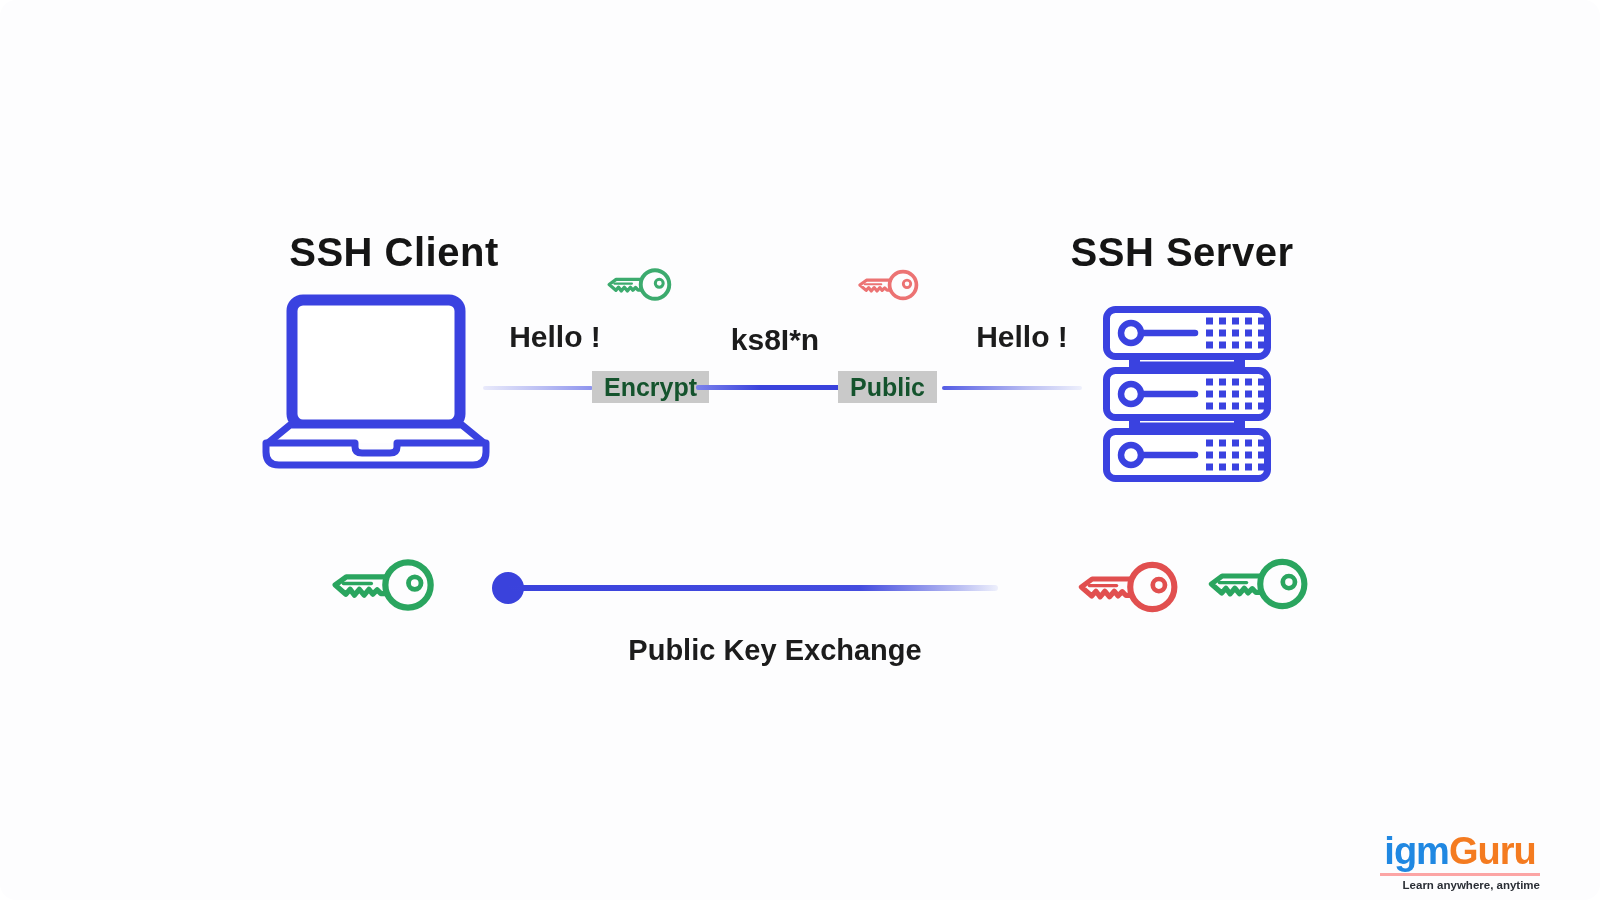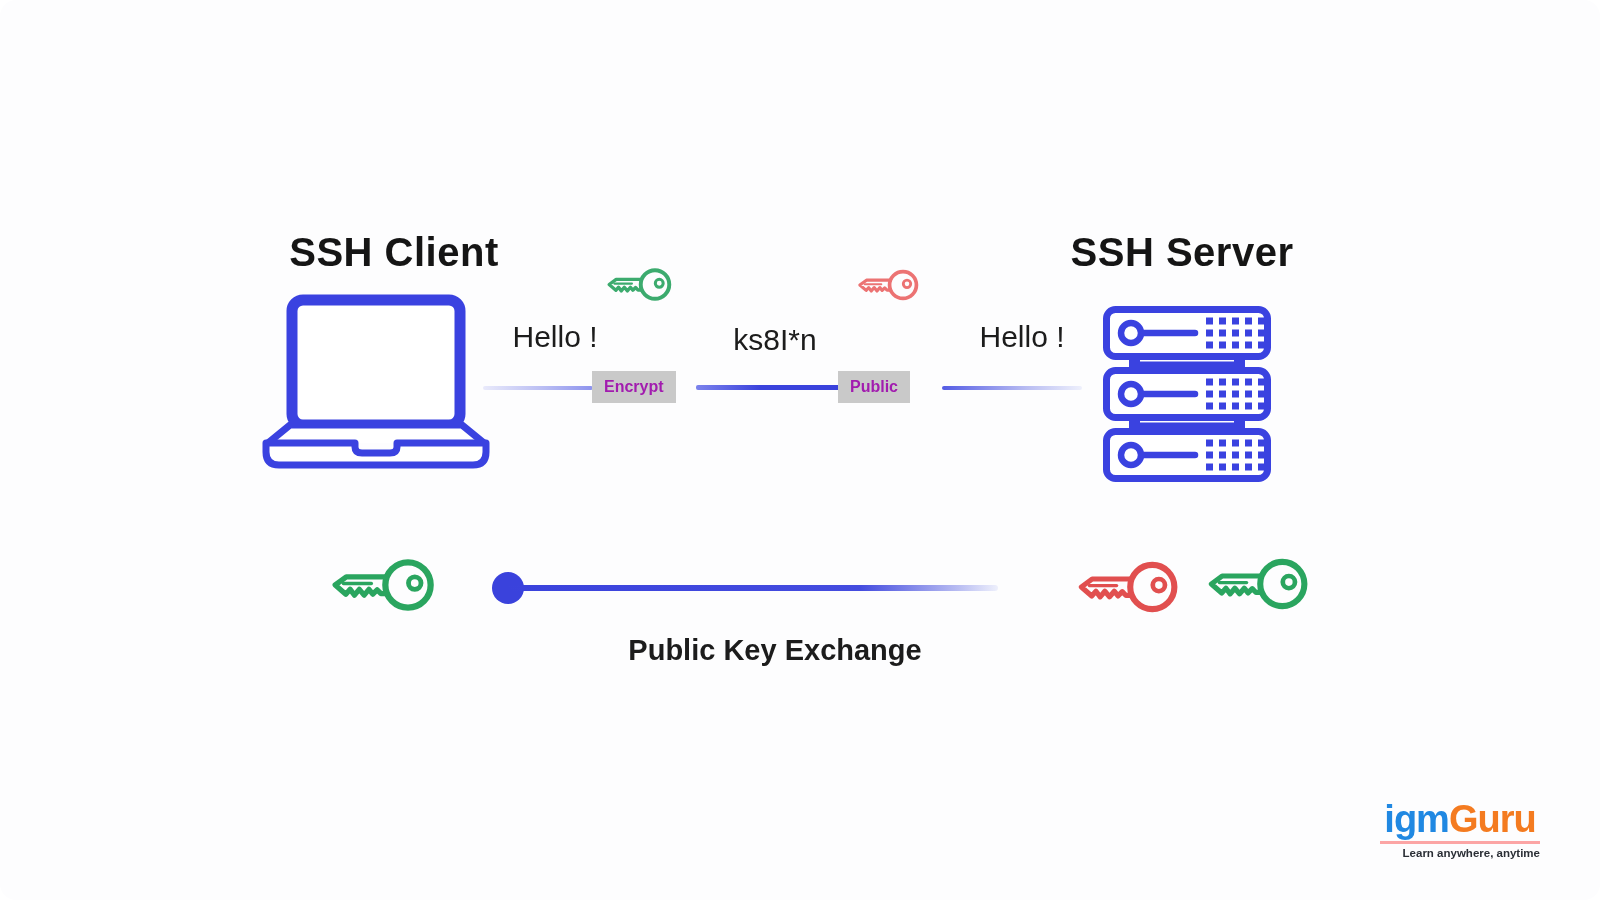--- a/index.html
+++ b/index.html
@@ -9,43 +9,43 @@
     font-family:"Liberation Sans", sans-serif;
     color:#1a1a1a;
     border-radius:16px;
   }
   .abs{position:absolute;}
   .title{
     font-size:40px;font-weight:800;color:#151515;text-align:center;
     letter-spacing:.5px;white-space:nowrap;
   }
   .msg{
-    font-size:30px;font-weight:400;color:#1c1c1c;text-align:center;white-space:nowrap;
+    font-size:30px;font-weight:700;color:#1c1c1c;text-align:center;white-space:nowrap;
   }
   .badge{
-    background:#c9c9c9;color:#a21caf;font-size:16px;font-weight:800;
+    background:#c9c9c9;color:#14532d;font-size:25px;font-weight:800;
     line-height:32px;height:32px;padding:0 12px;white-space:nowrap;
   }
   .flow-seg{height:4px;border-radius:2px;}
   .seg1{background:linear-gradient(90deg,#e9eafb 0%,#b9bdf3 55%,#8d93ee 100%);}
   .seg2{height:5px;background:linear-gradient(90deg,#7c83ec 0%,#3a42dc 45%,#3a42dc 100%);}
   .seg3{background:linear-gradient(90deg,#545ce4 0%,#b8bcf2 60%,#eef0fc 100%);}
   .dot{width:32px;height:32px;border-radius:50%;background:#3a42dc;}
   .exline{
     height:6px;border-radius:3px;
     background:linear-gradient(90deg,#3a42dc 0%,#444cdf 72%,#b9bdf2 92%,#eef0fc 100%);
   }
   .exlabel{font-size:29px;font-weight:800;color:#1c1c1c;text-align:center;white-space:nowrap;}
   .icon-blue{color:#3a42e0;}
   .key-green{color:#2aa55f;}
   .key-green-light{color:#3cab6e;}
   .key-red{color:#e14f4f;}
   .key-red-light{color:#ec7373;}
   .logo{width:160px;text-align:center;}
-  .logo-line{font-size:38px;font-weight:800;letter-spacing:-1px;line-height:1;white-space:nowrap;}
+  .logo-line{font-size:38px;font-weight:800;letter-spacing:-1px;line-height:1;white-space:nowrap;margin-top:32px;}
   .logo-igm{color:#2088e2;}
   .logo-guru{color:#f47b20;}
   .logo-tagline{
     margin-top:3px;padding-top:3px;border-top:3px solid #fca5a5;
     font-size:11.5px;font-weight:700;color:#2b2f36;text-align:right;white-space:nowrap;
   }
   svg{display:block;}
 </style>
 </head>
 <body>

